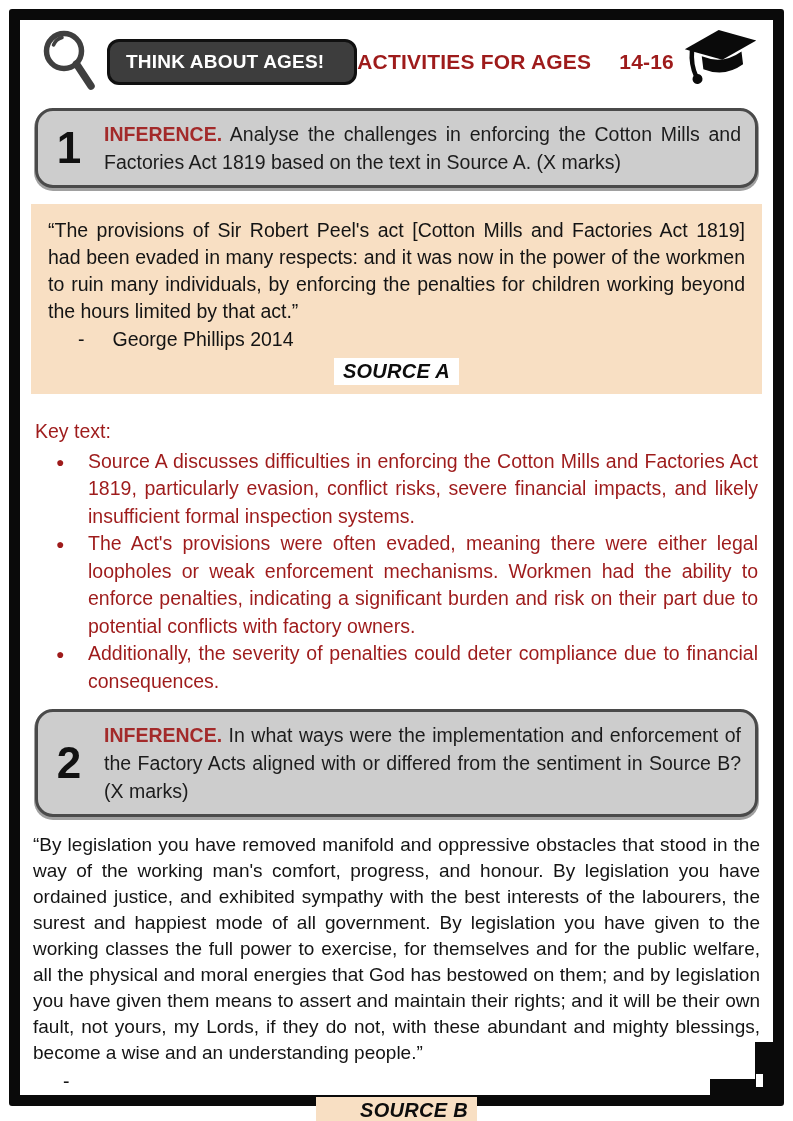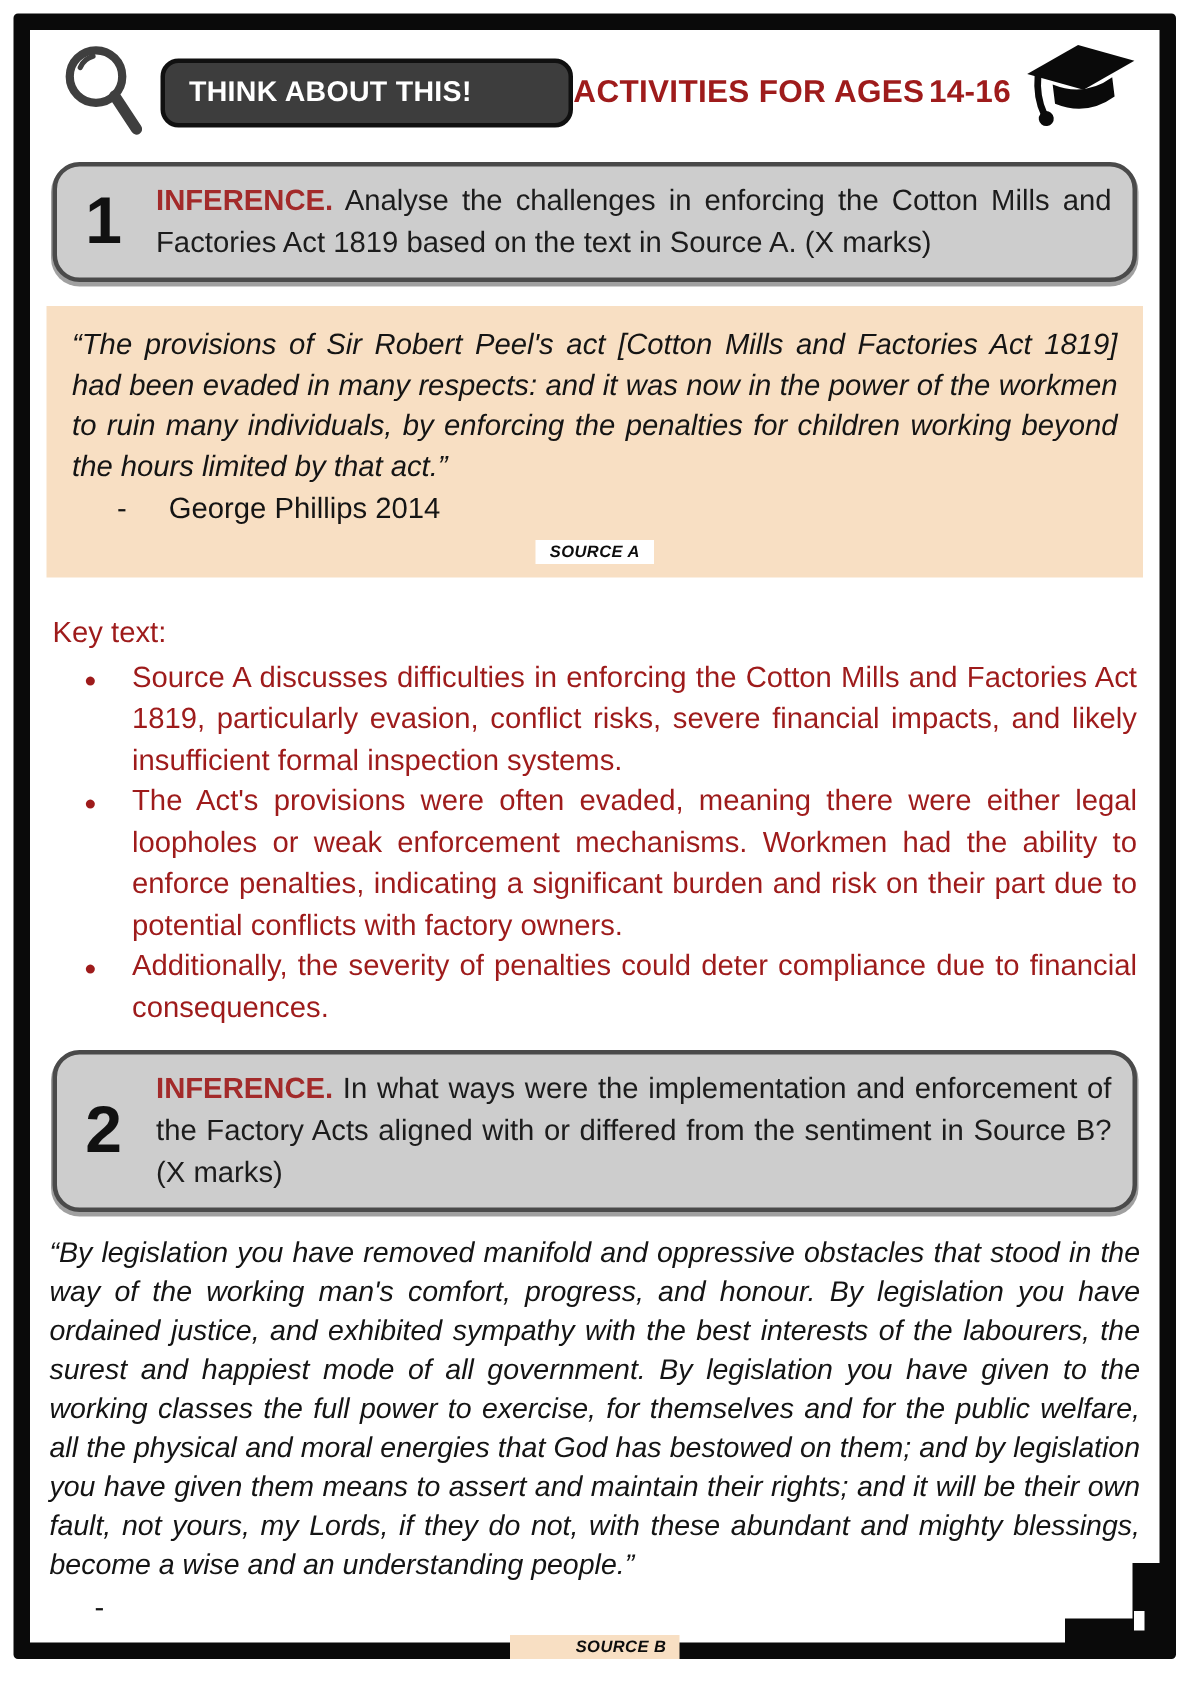--- a/index.html
+++ b/index.html
@@ -21,40 +21,40 @@
   
   .header { display:flex; align-items:center; margin-top:10px; height:64px; }
   .mag { flex:none; margin-left:6px; }
   .think-btn {
     margin-left:10px; background:#3D3D3D; border:3px solid #101010; border-radius:12px;
     color:#ffffff; font-weight:bold; font-size:19px; letter-spacing:0.2px;
     padding:9px 16px; width:252px; box-sizing:content-box;
   }
   .activities {
     margin-left:auto; margin-right:8px; color:#9E1B1B; font-weight:800;
-    font-size:21px; letter-spacing:0.2px; display:flex; gap:3px; white-space:nowrap;
+    font-size:21px; letter-spacing:0.2px; display:flex; gap:28px; white-space:nowrap;
   }
   .cap { flex:none; }
 
   
   .qbox {
     margin:14px 2px 0; background:#CDCDCD; border:3px solid #4A4A4A; border-radius:18px;
     padding:9px 14px 9px 8px; display:flex; align-items:center; gap:12px;
     box-shadow:0 2px 0 1px rgba(45,45,45,0.45);
   }
   .qnum { flex:none; width:46px; text-align:center; font-size:44px; font-weight:bold; color:#111; line-height:1; }
   .qtext { margin:0; font-size:19.5px; line-height:28px; color:#1c1c1c; text-align:justify; }
   .qlabel { color:#A32A2A; font-weight:bold; }
 
   
   .source-a { margin:16px -2px 0; background:#F8DFC3; padding:13px 17px 9px; }
-  .quote { margin:0; font-style:italic; font-size:19.5px; line-height:27px; text-align:justify; color:#141414; }
+  .quote { margin:0; font-size:19.5px; line-height:27px; text-align:justify; color:#141414; }
   .attr { display:flex; gap:28px; padding-left:30px; font-size:19.5px; color:#141414; margin-top:3px; }
   .src-label-row { text-align:center; margin-top:7px; }
-  .src-label { display:inline-block; font-style:italic; font-weight:bold; font-size:11px; letter-spacing:0.3px; padding:2px 9px; color:#0d0d0d; }
+  .src-label { display:inline-block; font-style:italic; font-weight:bold; font-size:20px; letter-spacing:0.3px; padding:2px 9px; color:#0d0d0d; }
   .src-label.on-white { background:#ffffff; }
   .src-label.on-peach { background:#F8DFC3;padding-left:44px; }
 
   
   .key-ideas { margin:24px 2px 0; color:#9E1B1B; font-size:19.5px; line-height:27.5px; }
   .ki-head { margin:0 0 2px 0; }
   .key-ideas ul { list-style:none; margin:0; padding:0; }
   .key-ideas li { position:relative; padding-left:53px; text-align:justify; }
   .key-ideas li::before { content:"\25CF"; position:absolute; left:21px; top:1px; font-size:14px; }
 
@@ -77,21 +77,21 @@
 
     <div class="header">
       <span class="mag">
         <svg width="58" height="66" viewBox="0 0 58 66">
           <circle cx="25" cy="24" r="17.5" fill="none" stroke="#3F3F3F" stroke-width="5.5"></circle>
           <path d="M 14.5 18 A 13 13 0 0 1 23 10.5" fill="none" stroke="#3F3F3F" stroke-width="3.5" stroke-linecap="round"></path>
           <line x1="37.5" y1="37" x2="52" y2="59" stroke="#3F3F3F" stroke-width="7.5" stroke-linecap="round"></line>
         </svg>
       </span>
       <div class="think-btn">
-        <span>THINK ABOUT THIS!</span>
+        <span>THINK ABOUT AGES!</span>
       </div>
       <div class="activities">
         <span>ACTIVITIES FOR AGES</span>
         <span>14-16</span>
       </div>
       <span class="cap">
         <svg width="78" height="70" viewBox="0 0 78 70">
           <g transform="rotate(-7 39 32)">
             <polygon points="40,5 76,20 40,35 4,20" fill="#0a0a0a"></polygon>
             <path d="M20 29 L20 42 Q40 53 60 42 L60 29 Q40 40 20 29 Z" fill="#0a0a0a"></path>

